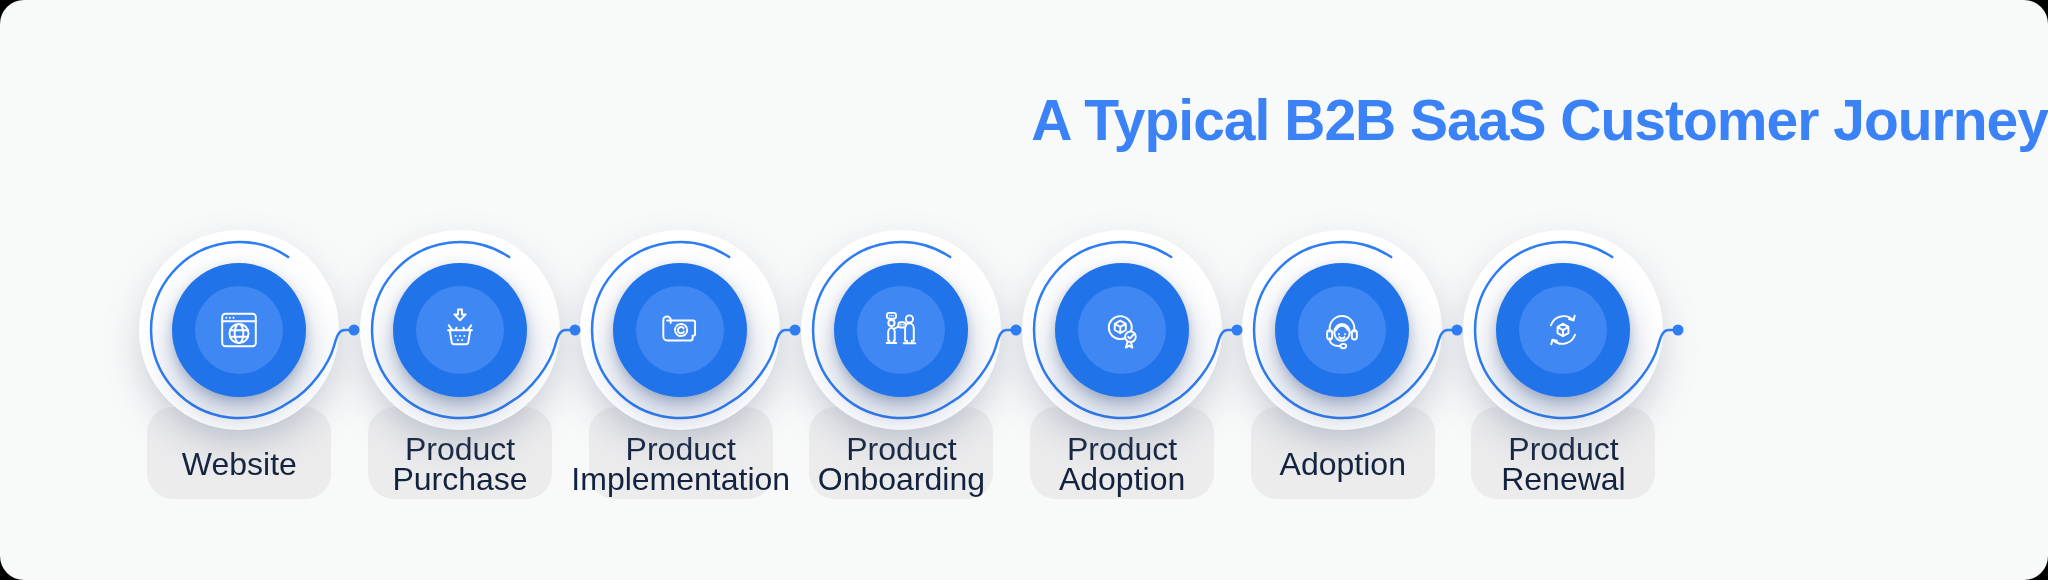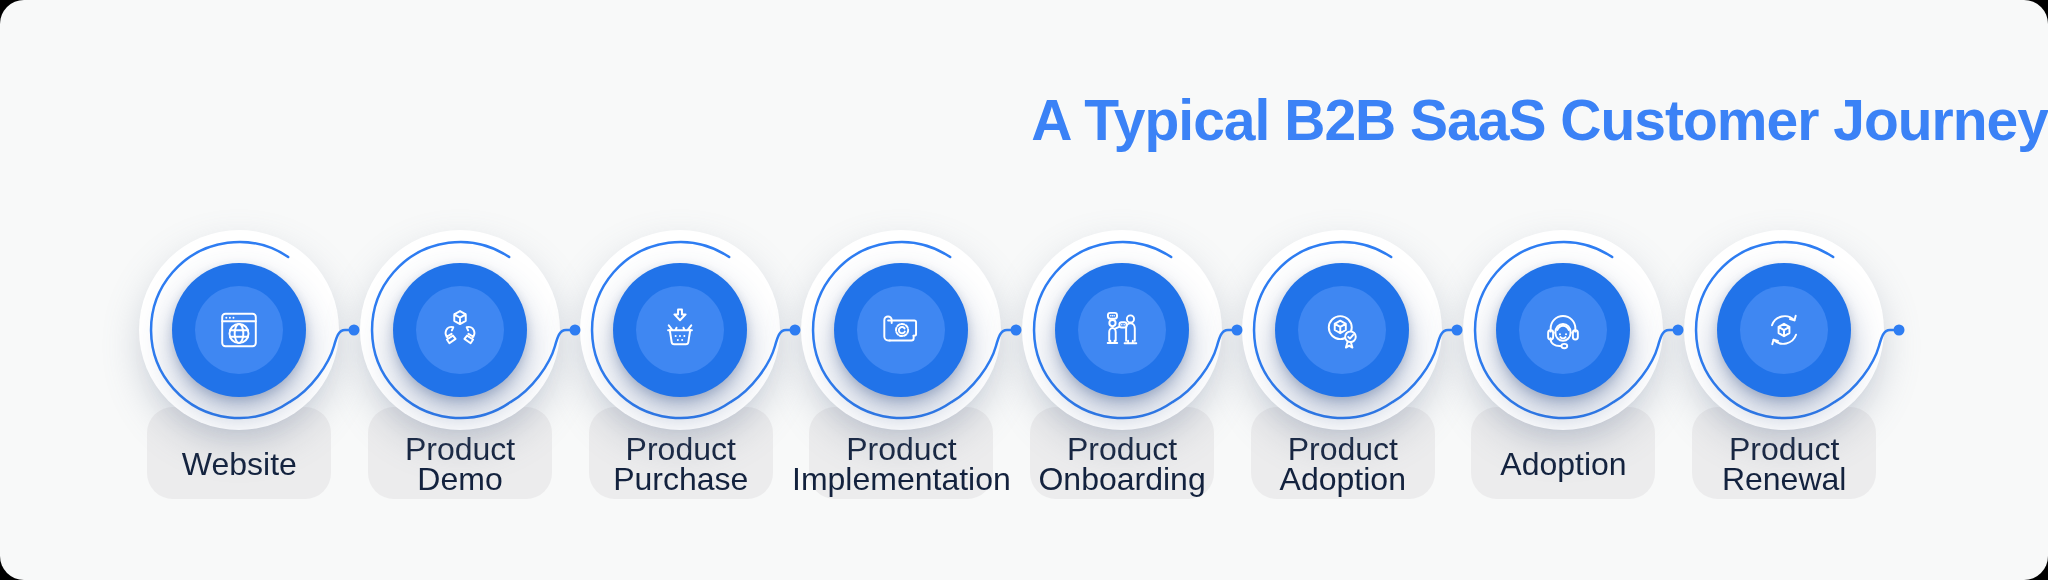--- a/index.html
+++ b/index.html
@@ -66,40 +66,20 @@
             <path d="M8.5 16H39.5"></path>
             <circle cx="12.3" cy="12.6" r=".9" fill="#fff" stroke="none"></circle>
             <circle cx="15.6" cy="12.6" r=".9" fill="#fff" stroke="none"></circle>
             <circle cx="18.9" cy="12.6" r=".9" fill="#fff" stroke="none"></circle>
             <circle cx="24" cy="27.2" r="8.8"></circle>
             <ellipse cx="24" cy="27.2" rx="4" ry="8.8"></ellipse>
             <path d="M15.6 24.2H32.4 M15.6 30.2H32.4"></path>
           </svg></div>
   </div>
 
-  <div class="step">
-    <div class="pill">
-      <div class="lbl">Product Demo</div>
-    </div>
-    <div class="halo"></div>
-    <svg class="ring" viewBox="-112 -112 240 230">
-      <path d="M 49.2,-73 A 88 88 0 1 0 50.5,72.1 C 72,60 90,34 95,16 C 97.5,7 99.5,0 106,0 L 109.5,0"></path>
-      <circle cx="115" cy="0" r="5.5"></circle>
-    </svg>
-    <div class="disc">
-      <div class="disc-inner"></div>
-    </div>
-    <div class="icon"><svg xmlns="http://www.w3.org/2000/svg" viewBox="0 0 48 48" fill="none" stroke="#fff" stroke-width="1.8" stroke-linecap="round" stroke-linejoin="round">
-            <path d="M24 6.5l5.3 3v6l-5.3 3-5.3-3v-6z M18.7 9.5l5.3 3 5.3-3 M24 12.5v6"></path>
-            <path d="M17.8 21.5c-2.6-.9-5.4.1-6.5 2.6-1 2.3-.6 4.8 1 6.4 M17.8 21.5l-1.3 2.9 M11.6 30.2l4.6-2.7"></path>
-            <path d="M11.9 32.8l5.6-3.6 2.4 3-5.7 4z"></path>
-            <path d="M30.2 21.5c2.6-.9 5.4.1 6.5 2.6 1 2.3.6 4.8-1 6.4 M30.2 21.5l1.3 2.9 M36.4 30.2l-4.6-2.7"></path>
-            <path d="M36.1 32.8l-5.6-3.6-2.4 3 5.7 4z"></path>
-          </svg></div>
-  </div>
 
   <div class="step">
     <div class="pill">
       <div class="lbl">Product
 Purchase</div>
     </div>
     <div class="halo"></div>
     <svg class="ring" viewBox="-112 -112 240 230">
       <path d="M 49.2,-73 A 88 88 0 1 0 50.5,72.1 C 72,60 90,34 95,16 C 97.5,7 99.5,0 106,0 L 109.5,0"></path>
       <circle cx="115" cy="0" r="5.5"></circle>

